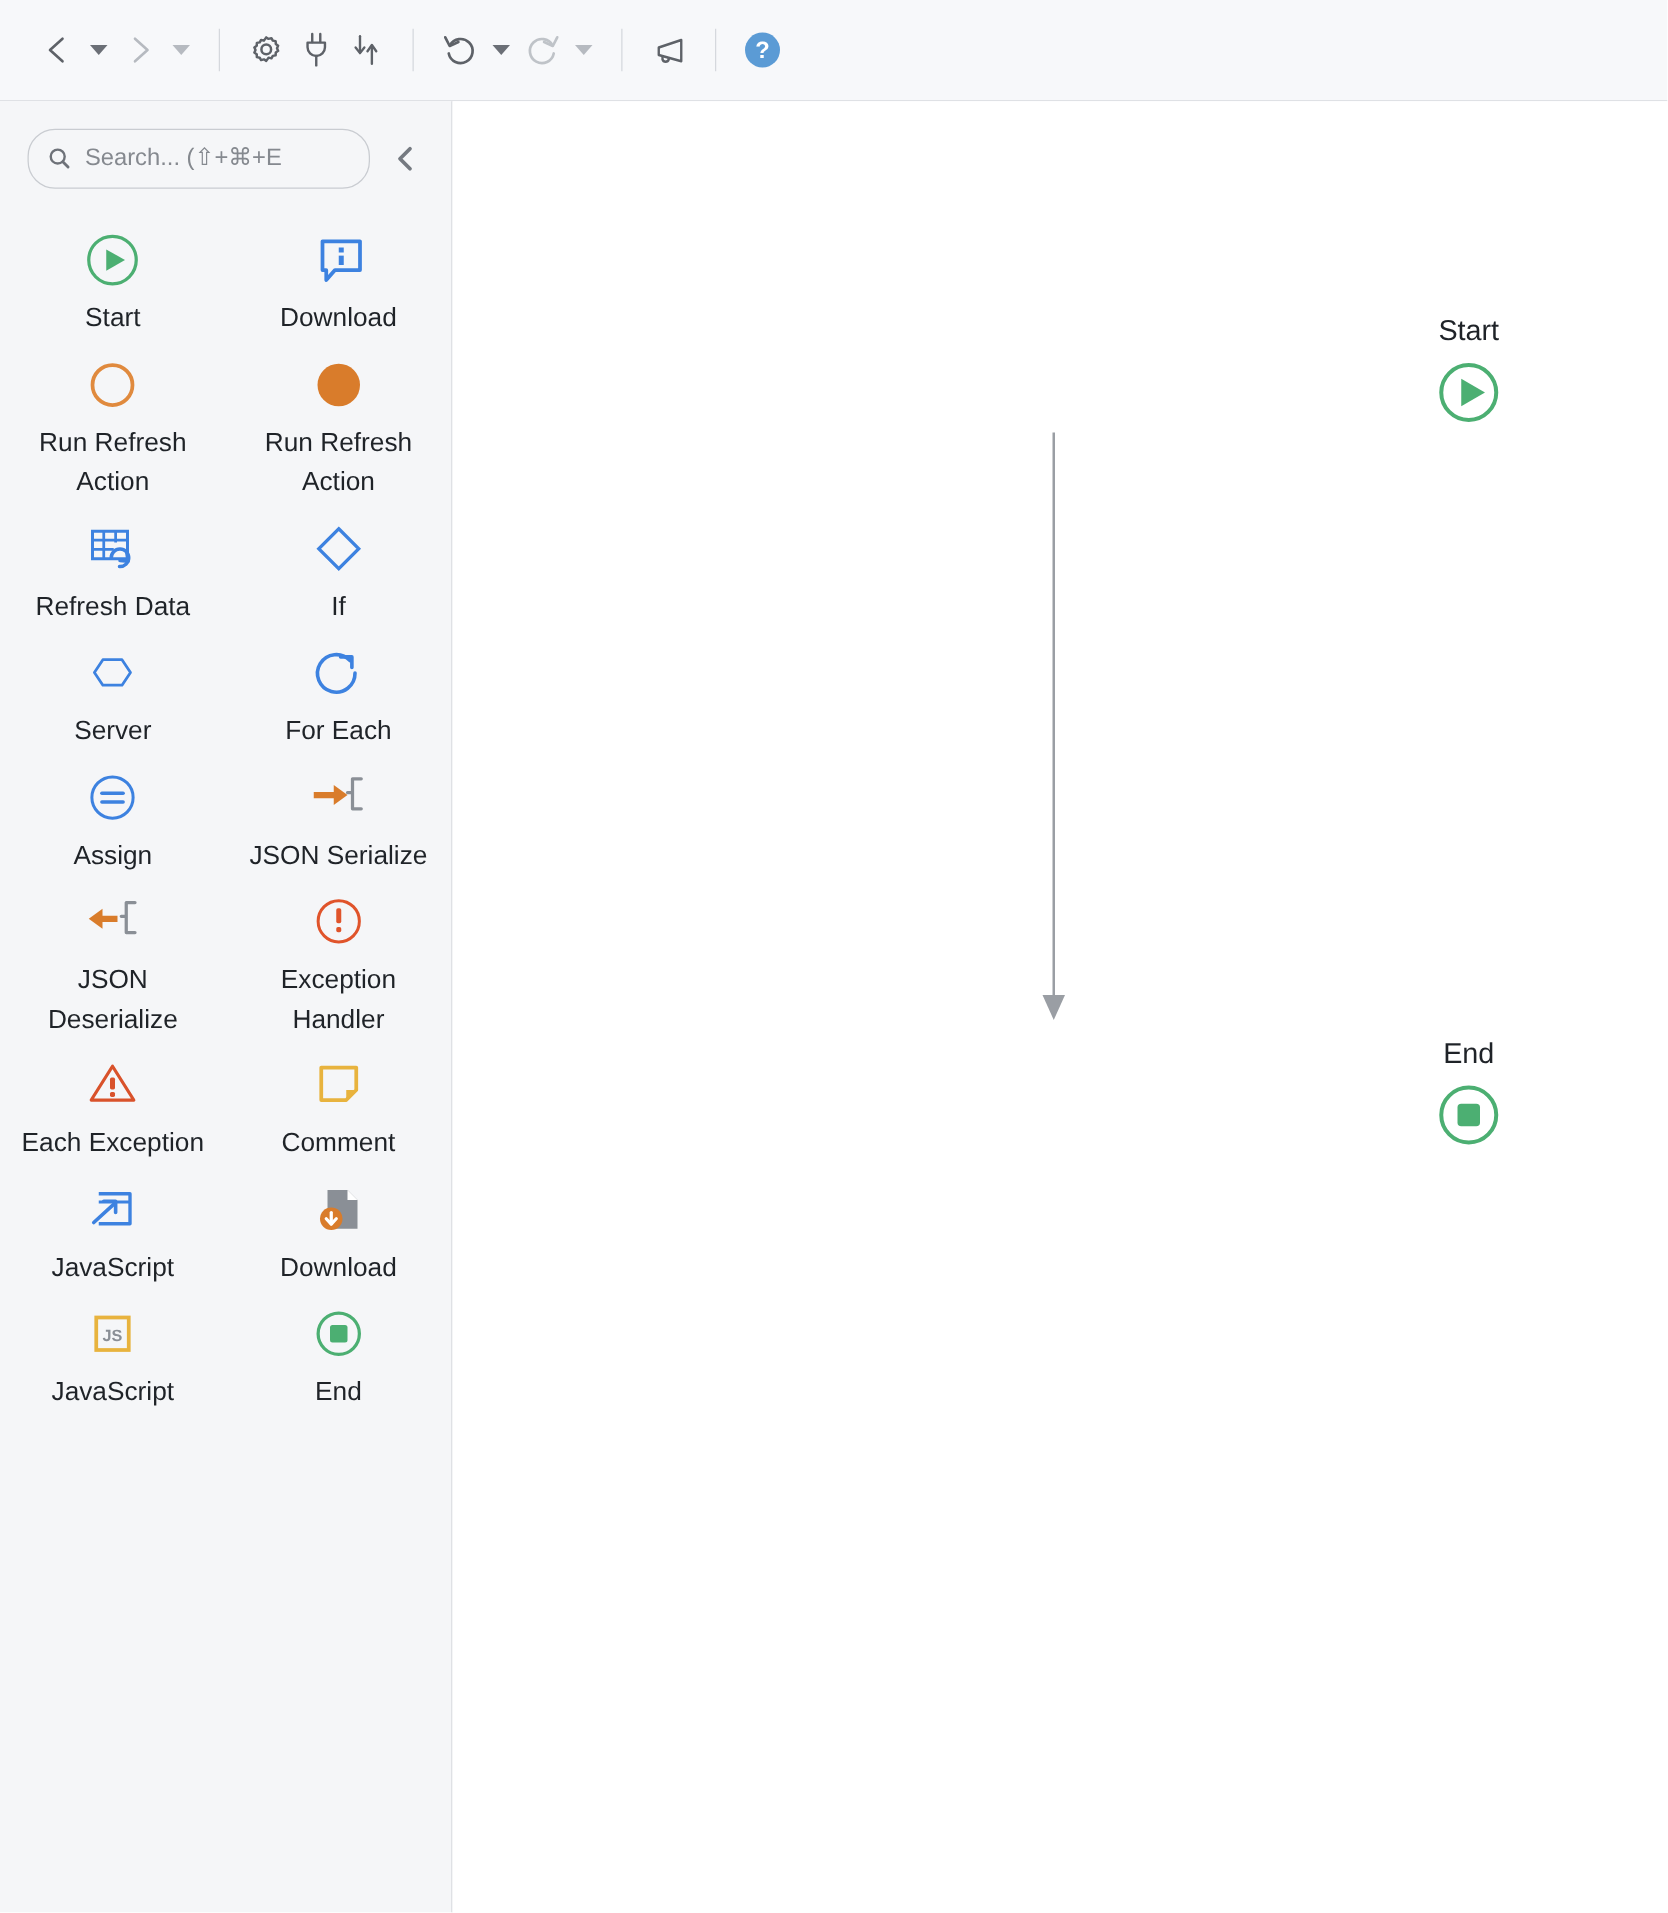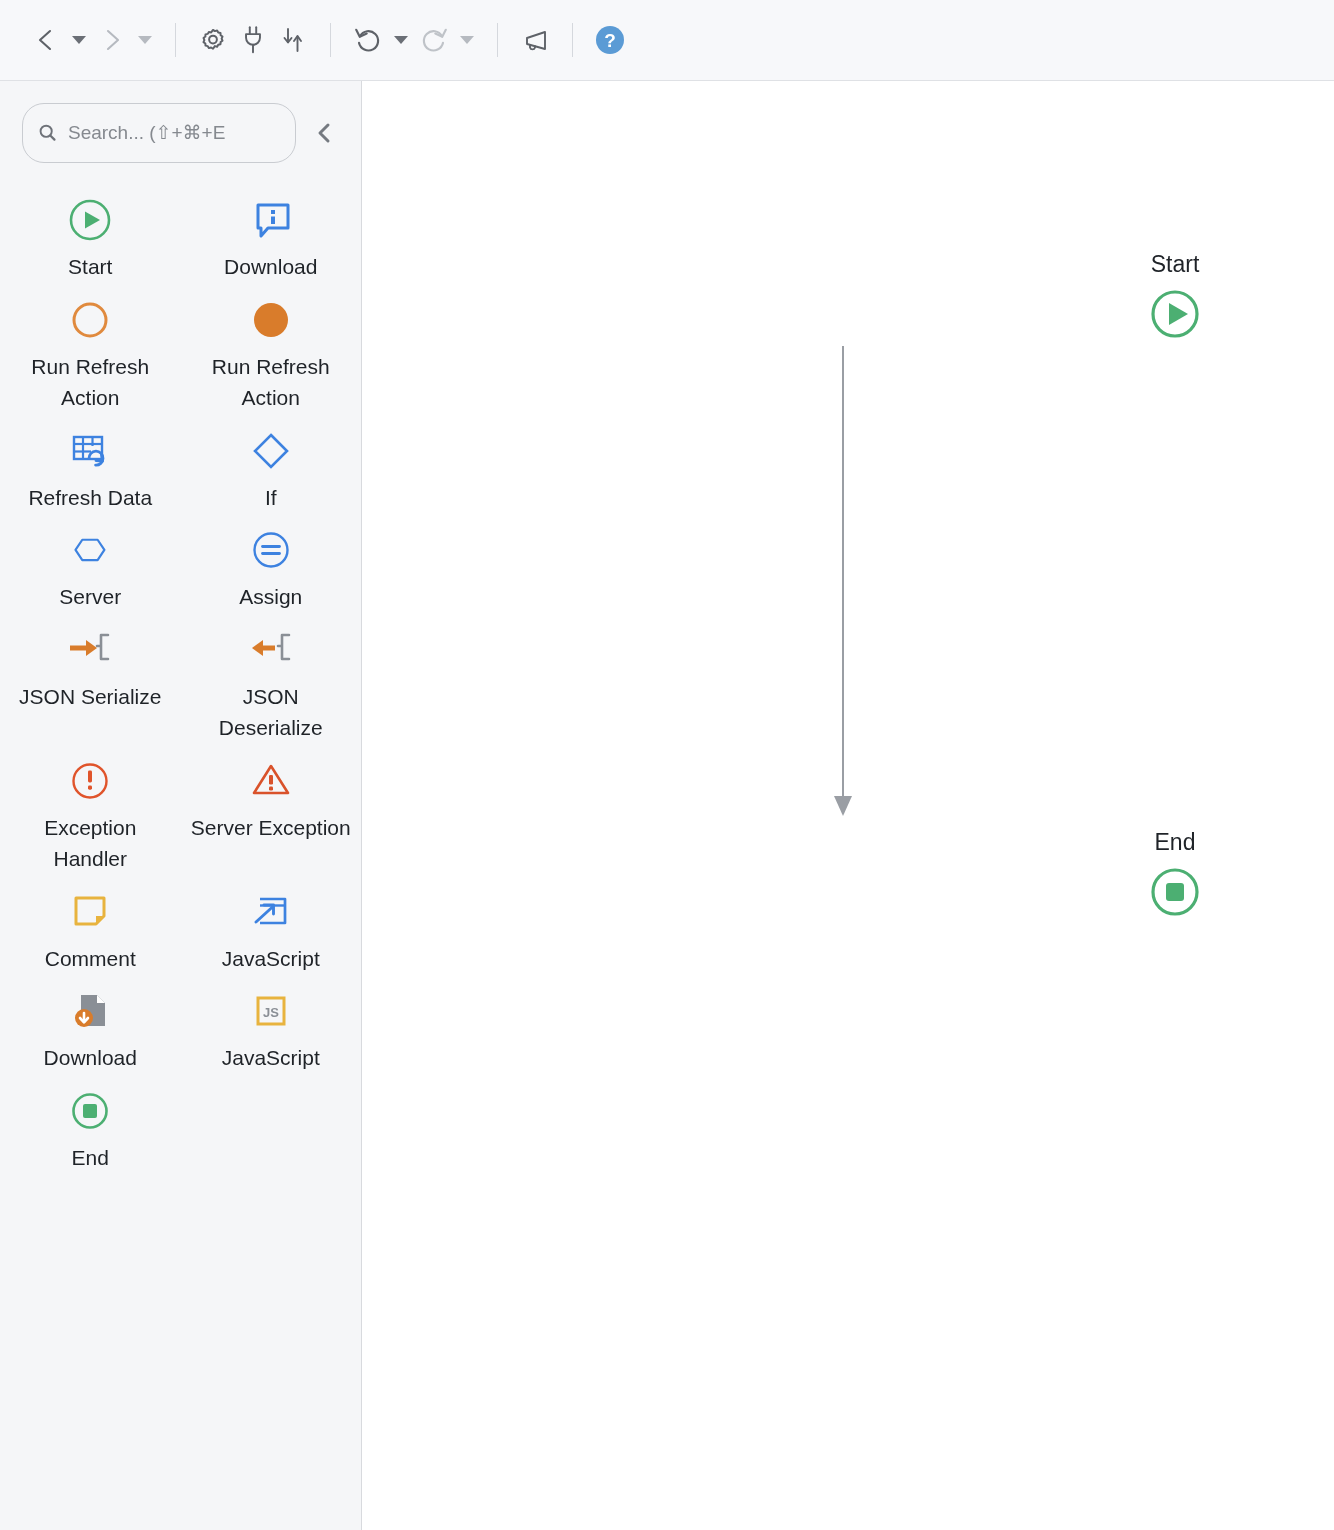--- a/index.html
+++ b/index.html
@@ -63,21 +63,21 @@
     border-right: 1px solid #d8dade;
     display: flex; flex-direction: column;
     overflow: hidden;
   }
   .search-row {
     display: flex; align-items: center;
     padding: 22px 0 16px 22px;
     gap: 14px;
   }
   .search-box {
-    width: 274px; height: 60px;
+    width: 274px; height: 48px;
     border: 1px solid #c9ccd1;
     border-radius: 22px;
     background: #f5f6f8;
     display: flex; align-items: center;
     padding: 0 14px;
     gap: 10px;
     cursor: text;
   }
   .search-input {
     border: none; outline: none; background: transparent;
@@ -318,20 +318,29 @@
 
         <div class="palette-item">
           <div class="pi-icon">
             <svg width="46" height="46" viewBox="0 0 46 46">
               <polygon points="14,11 32,11 40,23 32,35 14,35 6,23" fill="none" stroke="#3d82e0" stroke-width="2.6" stroke-linejoin="round" transform="scale(0.85) translate(4,4)"></polygon>
             </svg>
           </div>
           <div class="pi-label">Server</div>
         </div>
 
+        <div class="palette-item">
+          <div class="pi-icon">
+            <svg width="46" height="46" viewBox="0 0 46 46">
+              <path d="M32 13.5 A15 15 0 1 0 36 23.5" fill="none" stroke="#3d82e0" stroke-width="2.9" stroke-linecap="round"></path>
+              <polyline points="24.5,10.5 33.5,10.5 33.5,19" fill="none" stroke="#3d82e0" stroke-width="2.9" stroke-linecap="round" stroke-linejoin="round"></polyline>
+            </svg>
+          </div>
+          <div class="pi-label">For Each</div>
+        </div>
 
         <div class="palette-item">
           <div class="pi-icon">
             <svg width="46" height="46" viewBox="0 0 46 46">
               <circle cx="23" cy="23" r="16.5" fill="none" stroke="#3d82e0" stroke-width="2.4"></circle>
               <line x1="14.5" y1="19.5" x2="31.5" y2="19.5" stroke="#3d82e0" stroke-width="2.8" stroke-linecap="round"></line>
               <line x1="14.5" y1="26.5" x2="31.5" y2="26.5" stroke="#3d82e0" stroke-width="2.8" stroke-linecap="round"></line>
             </svg>
           </div>
           <div class="pi-label">Assign</div>
@@ -371,21 +380,21 @@
         </div>
 
         <div class="palette-item">
           <div class="pi-icon">
             <svg width="46" height="46" viewBox="0 0 46 46">
               <path d="M23 8 L40 35 H6 Z" fill="none" stroke="#d9522b" stroke-width="2.6" stroke-linejoin="round"></path>
               <rect x="21" y="17" width="4" height="9.5" rx="1.3" fill="#d9522b"></rect>
               <rect x="21" y="28.5" width="4" height="4" rx="1.3" fill="#d9522b"></rect>
             </svg>
           </div>
-          <div class="pi-label">Server Exception</div>
+          <div class="pi-label">Each Exception</div>
         </div>
 
         <div class="palette-item">
           <div class="pi-icon">
             <svg width="46" height="46" viewBox="0 0 46 46">
               <path d="M9 9 H37 V27 L29 35 H9 Z" fill="none" stroke="#e8b33e" stroke-width="3" stroke-linejoin="round"></path>
               <path d="M37 27 L29 27 L29 35 Z" fill="#e8b33e"></path>
             </svg>
           </div>
           <div class="pi-label">Comment</div>

